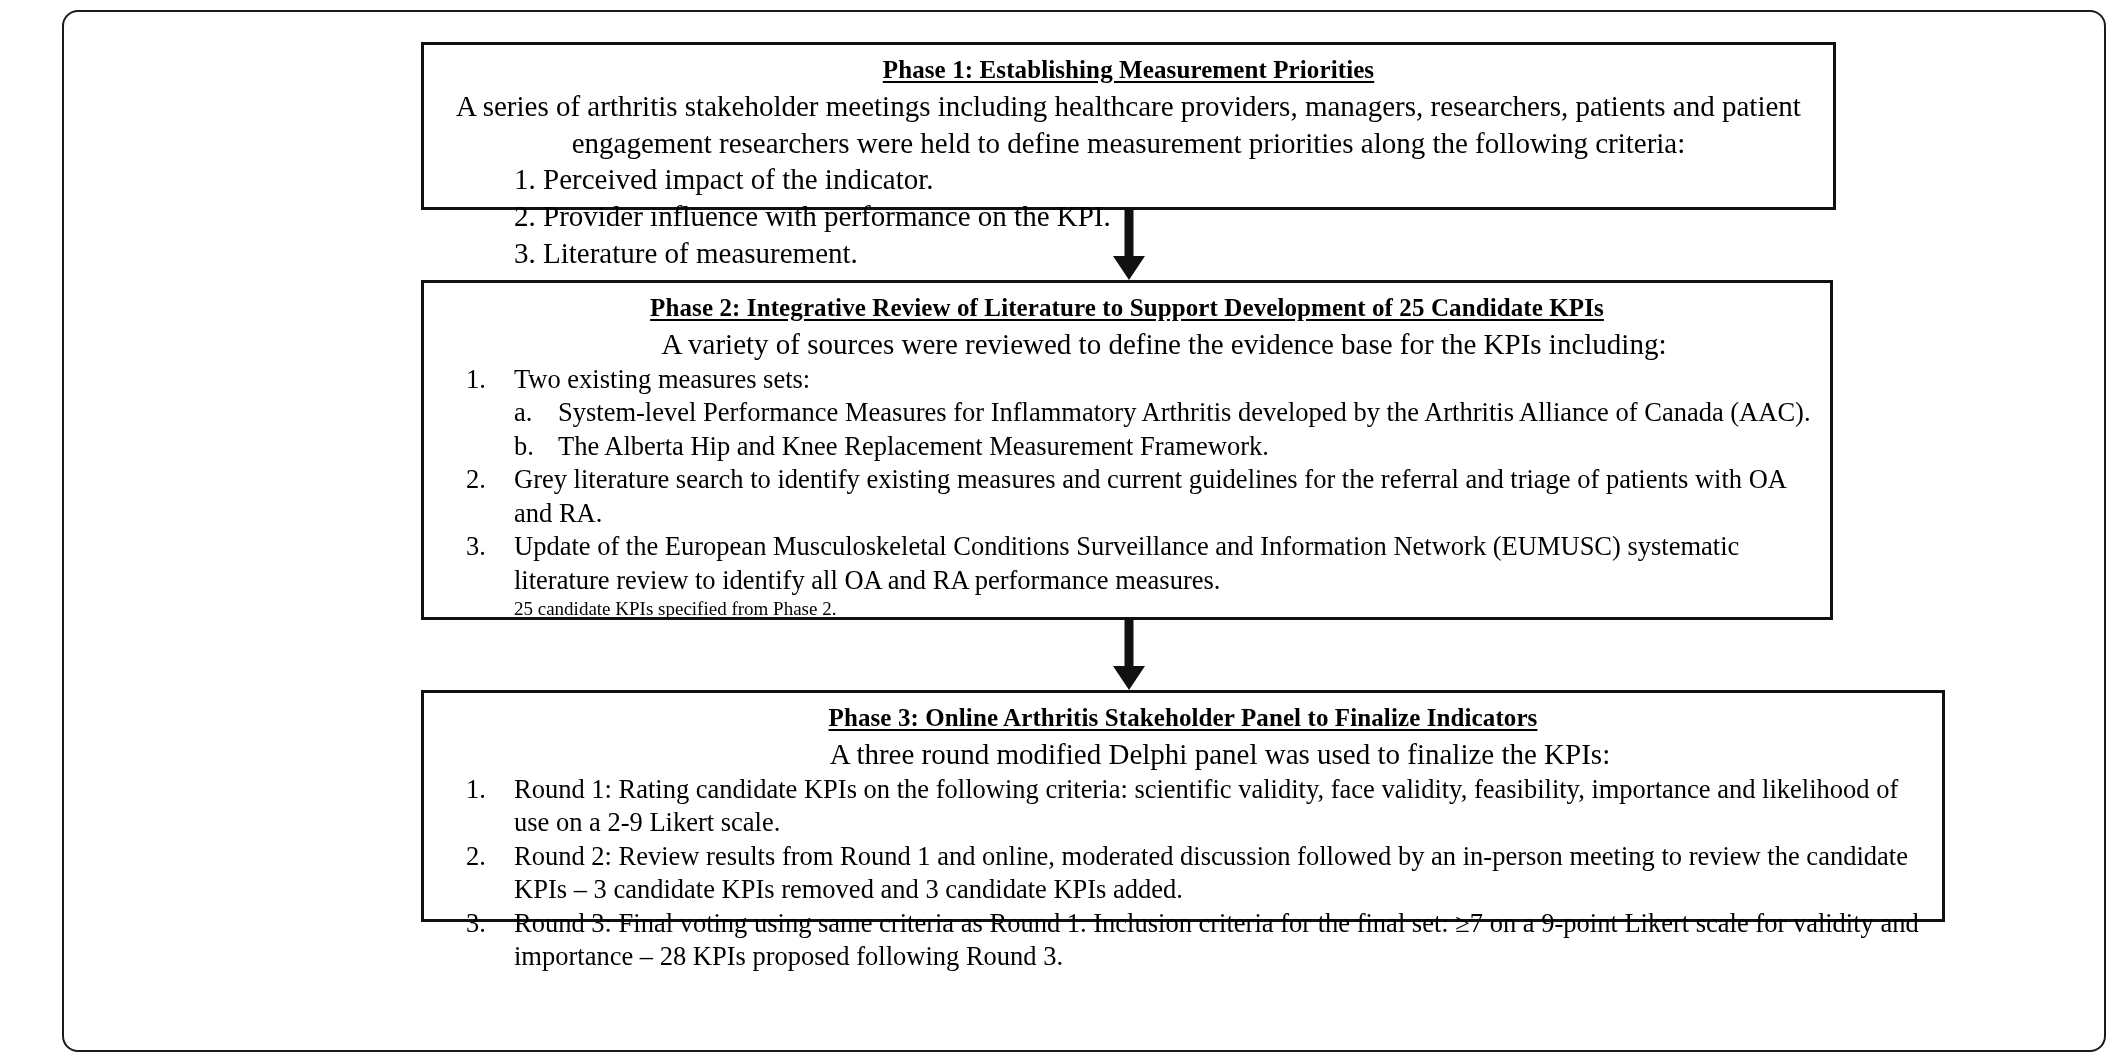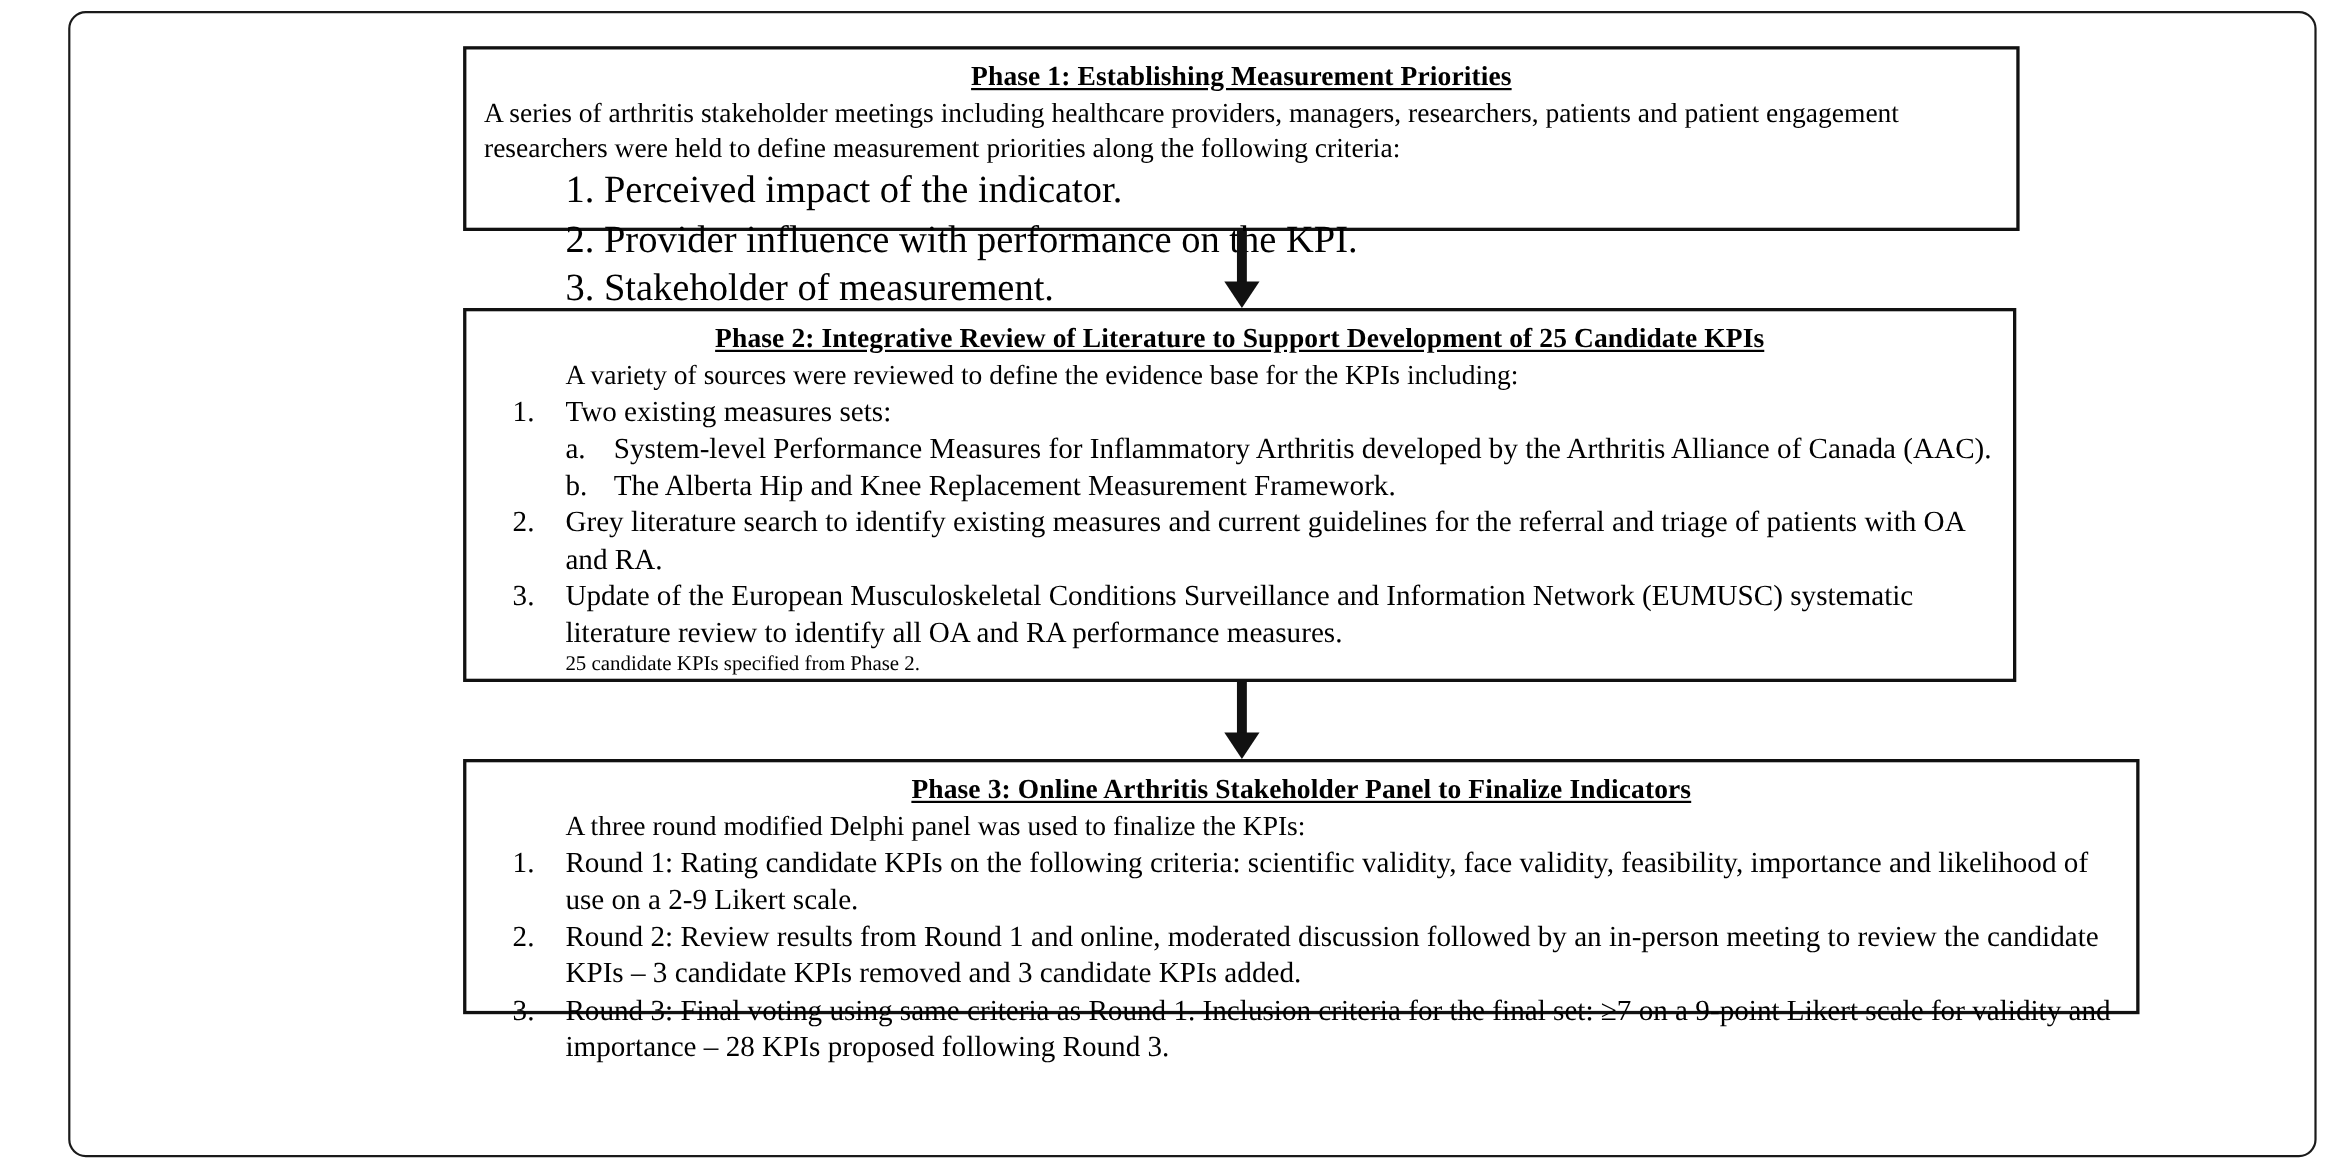--- a/index.html
+++ b/index.html
@@ -46,23 +46,24 @@
     font-weight: bold;
     font-size: 25px;
     line-height: 1.28;
     text-decoration: underline;
     text-underline-offset: 3px;
     margin: 3px 0 2px 0;
     letter-spacing: 0.1px;
   }
 
   .phase-intro {
-    font-size: 25px;
-    line-height: 1.265;
-    margin: 0;
+    font-size: 29px;
+    line-height: 1.265;
+    margin: 0;
+    text-align: center;
   }
   .phase-intro.indented {
     text-indent: 74px;
   }
 
   .num-list {
     margin: 0;
     padding: 0;
     list-style: none;
     font-size: 26.5px;
@@ -79,21 +80,21 @@
     top: 0;
     width: 38px;
     text-align: left;
   }
 
   
   .simple-list {
     margin: 0;
     padding: 0;
     list-style: none;
-    font-size: 35px;
+    font-size: 29px;
     line-height: 1.265;
   }
   .simple-list > li {
     padding-left: 74px;
     white-space: nowrap;
   }
 
   .alpha-list {
     margin: 0;
     padding: 0;
@@ -152,21 +153,21 @@
 <div id="figure-frame">
 
   <div id="flow-stack">
 
     <div class="phase-box" style="height:168px;">
       <div class="phase-title">Phase 1: Establishing Measurement Priorities</div>
       <p class="phase-intro">A series of arthritis stakeholder meetings including healthcare providers, managers, researchers, patients and patient engagement researchers were held to define measurement priorities along the following criteria:</p>
       <ul class="simple-list">
         <li><span>1.</span>&nbsp;<span>Perceived impact of the indicator.</span></li>
         <li><span>2.</span>&nbsp;<span>Provider influence with performance on the KPI.</span></li>
-        <li><span>3.</span>&nbsp;<span>Stakeholder of measurement.</span></li>
+        <li><span>3.</span>&nbsp;<span>Literature of measurement.</span></li>
       </ul>
     </div>
 
     <div class="connector">
       <div class="shaft"></div>
       <div class="head"></div>
     </div>
 
     <div class="phase-box" style="height:340px; width:1412px;">
       <div class="phase-title">Phase 2: Integrative Review of Literature to Support Development of 25 Candidate KPIs</div>

